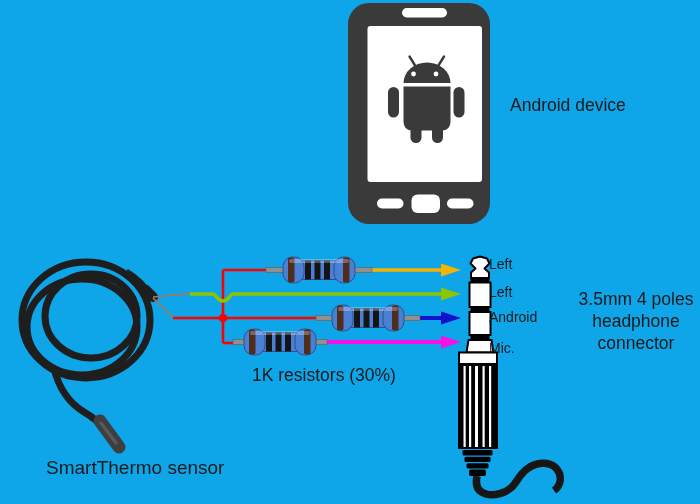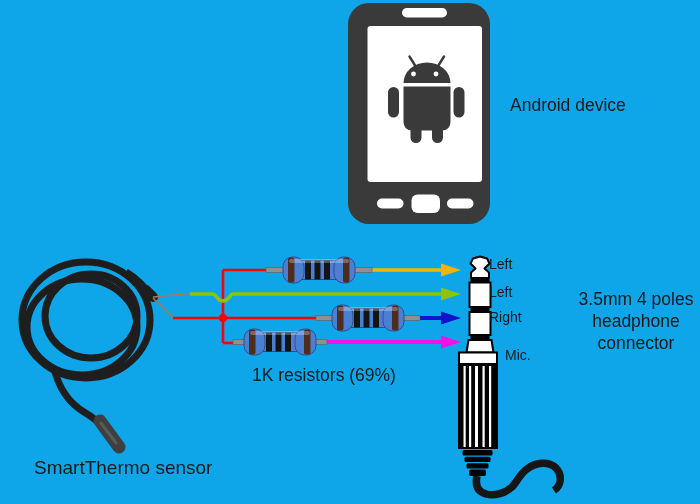--- a/index.html
+++ b/index.html
@@ -7,24 +7,24 @@
     position:relative;width:700px;height:504px;background:#0ea5e9;overflow:hidden;
     font-family:"Liberation Sans",sans-serif;color:var(--text,#1a1a1a);
   }
   .canvas svg{position:absolute;left:0;top:0;}
   .lbl{position:absolute;white-space:nowrap;color:var(--text,#1a1a1a);}
   .lbl-android{left:510px;top:95px;font-size:17.5px;}
   .lbl-pin{left:489px;font-size:14px;line-height:17px;}
   .lbl-pin-left{top:256px;}
   .lbl-pin-right{top:284px;}
   .lbl-pin-ground{top:309px;}
-  .lbl-pin-mic{top:347px;margin-left:16px;}
+  .lbl-pin-mic{top:340px;}
   .lbl-connector{left:566px;top:288px;width:140px;text-align:center;font-size:17.5px;line-height:22px;}
   .lbl-resistors{left:252px;top:365px;font-size:17.5px;}
-  .lbl-sensor{left:34px;top:457px;font-size:19px;}
+  .lbl-sensor{left:46px;top:457px;font-size:19px;}
   .wire{fill:none;}
   .wire-red{stroke:var(--wire-red);stroke-width:2.6;}
   .wire-yellow{stroke:var(--wire-yellow);stroke-width:3.5;}
   .wire-green{stroke:var(--wire-green);stroke-width:3.5;}
   .wire-blue{stroke:var(--wire-blue);stroke-width:4;}
   .wire-magenta{stroke:var(--wire-magenta);stroke-width:4;}
   .arrow-yellow{fill:var(--wire-yellow);}
   .arrow-green{fill:var(--wire-green);}
   .arrow-blue{fill:var(--wire-blue);}
   .arrow-magenta{fill:var(--wire-magenta);}
@@ -151,24 +151,24 @@
         <rect class="plug-black" x="469" y="469.6" width="17" height="6.5" rx="2"></rect>
       </g>
       <path class="cable" stroke-width="7.5" d="M477,476 C475,486 478,492 486,494 C495,496.5 505,493 512,487 C517,482 519,475 527,469 C536,462 549,461 556,468 C562.5,475 561.5,485.5 554,490.5"></path>
     </g>
   </svg>
 
   <div class="lbl lbl-android">Android device</div>
 
   <div class="lbl lbl-pin lbl-pin-left">Left</div>
   <div class="lbl lbl-pin lbl-pin-right">Left</div>
-  <div class="lbl lbl-pin lbl-pin-ground">Right</div>
+  <div class="lbl lbl-pin lbl-pin-ground">Android</div>
   <div class="lbl lbl-pin lbl-pin-mic">Mic.</div>
 
   <div class="lbl lbl-connector">
     <div>3.5mm 4 poles</div>
     <div>headphone</div>
     <div>connector</div>
   </div>
 
-  <div class="lbl lbl-resistors">1K resistors (69%)</div>
+  <div class="lbl lbl-resistors">1K resistors (30%)</div>
   <div class="lbl lbl-sensor">SmartThermo sensor</div>
 </div>
 
 </body></html>

